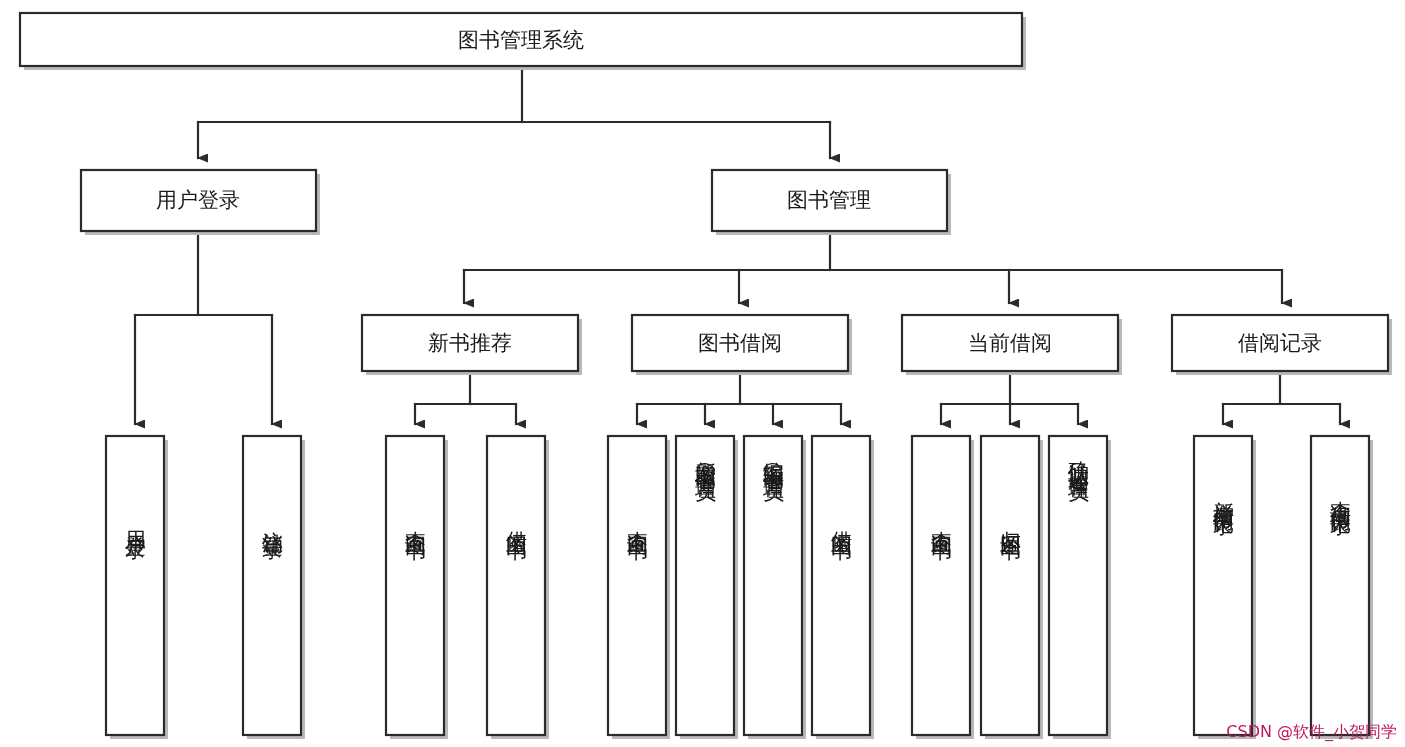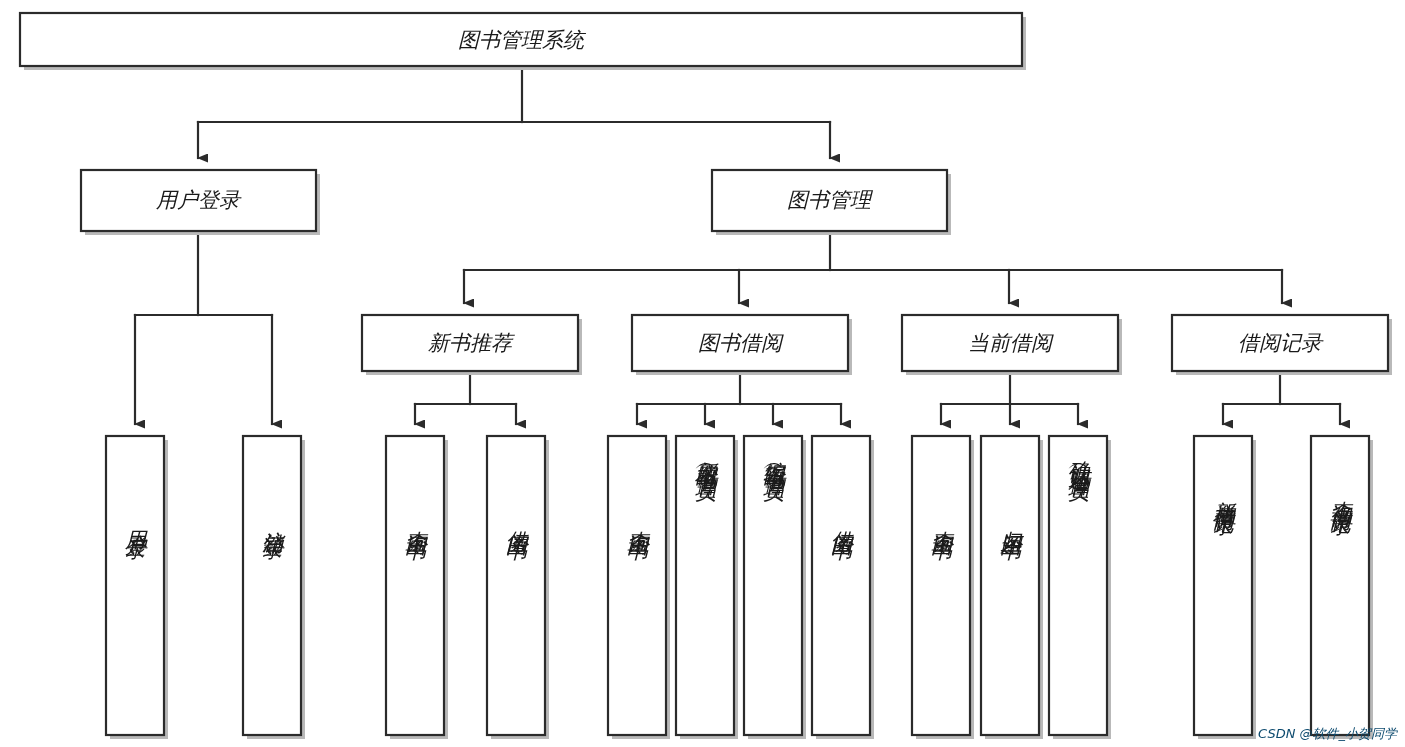--- a/index.html
+++ b/index.html
@@ -11,21 +11,20 @@
     width: 1405px;
     height: 747px;
     font-family: "DejaVu Sans", "Liberation Sans", sans-serif;
     overflow: hidden;
   }
   #diagram-root {
     position: relative;
     width: 1405px;
     height: 747px;
     background: #ffffff;
-    font-style: italic;
   }
   svg#flow {
     position: absolute;
     left: 0;
     top: 0;
     width: 1405px;
     height: 747px;
     display: block;
   }
   .node-rect {
@@ -65,22 +64,22 @@
     line-height: 1.0;
     color: #1a1a1a;
     letter-spacing: 3px;
     white-space: nowrap;
   }
   .watermark {
     position: absolute;
     right: 8px;
     bottom: 4px;
     font-family: "DejaVu Sans", "Liberation Sans", sans-serif;
-    font-size: 13px;
-    color: #0c4a6e;
+    font-size: 16px;
+    color: #be185d;
     white-space: nowrap;
     pointer-events: none;
   }
 </style>
 </head>
 <body>
 
 <div id="diagram-root">
 
   <svg id="flow" viewBox="0 0 1405 747">

